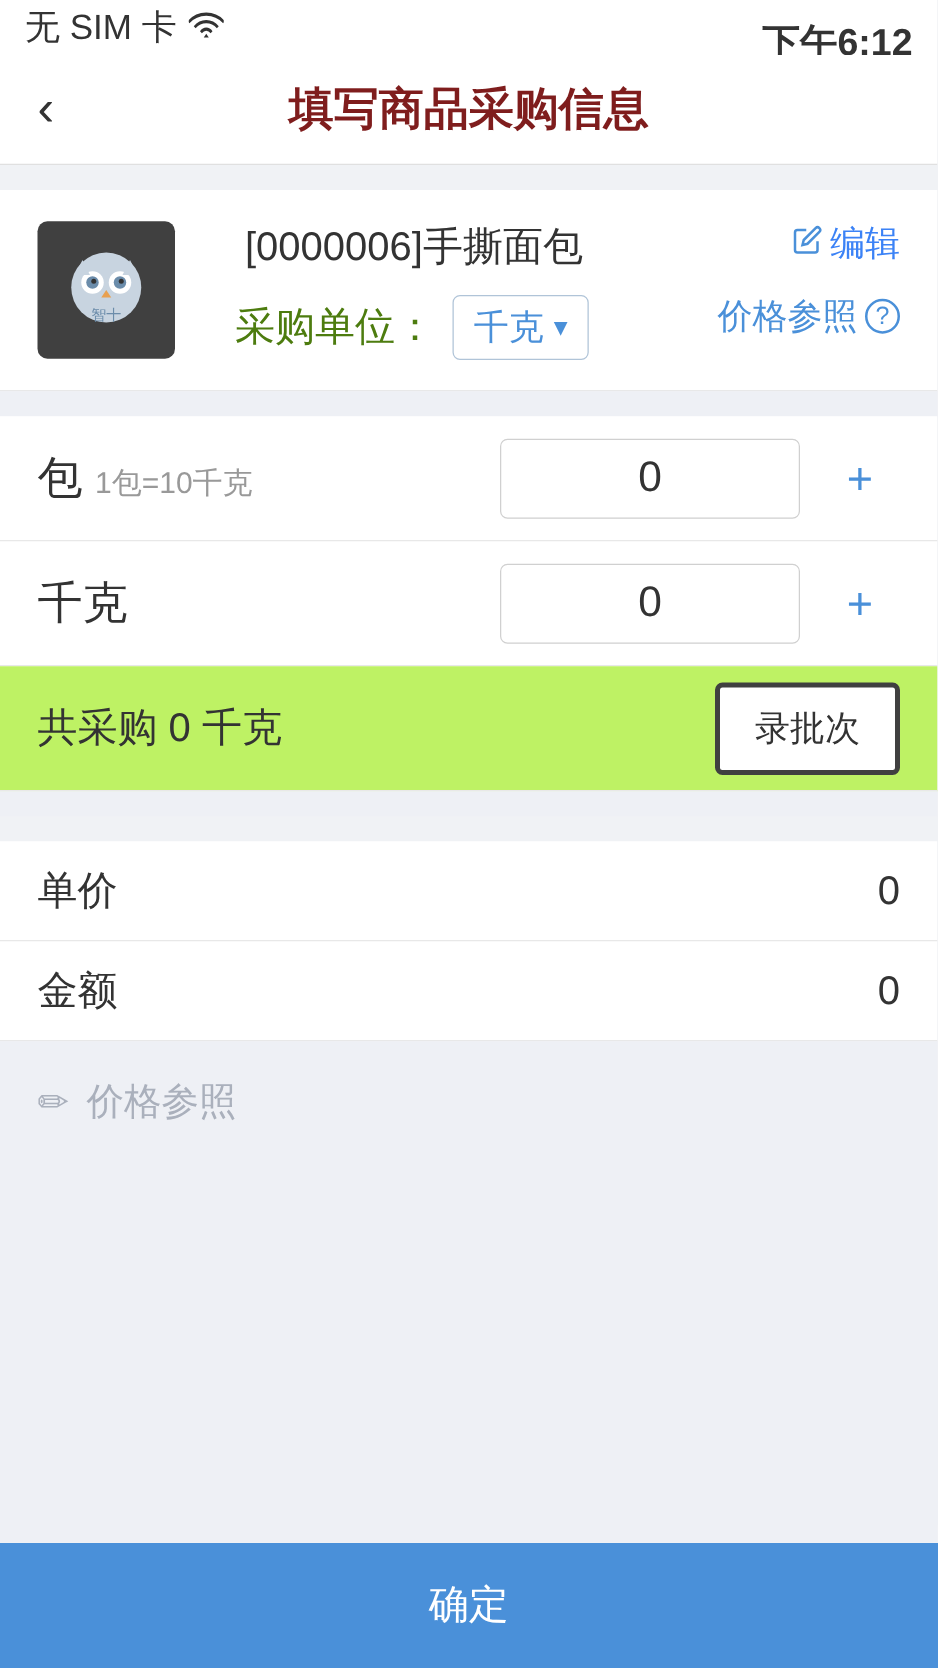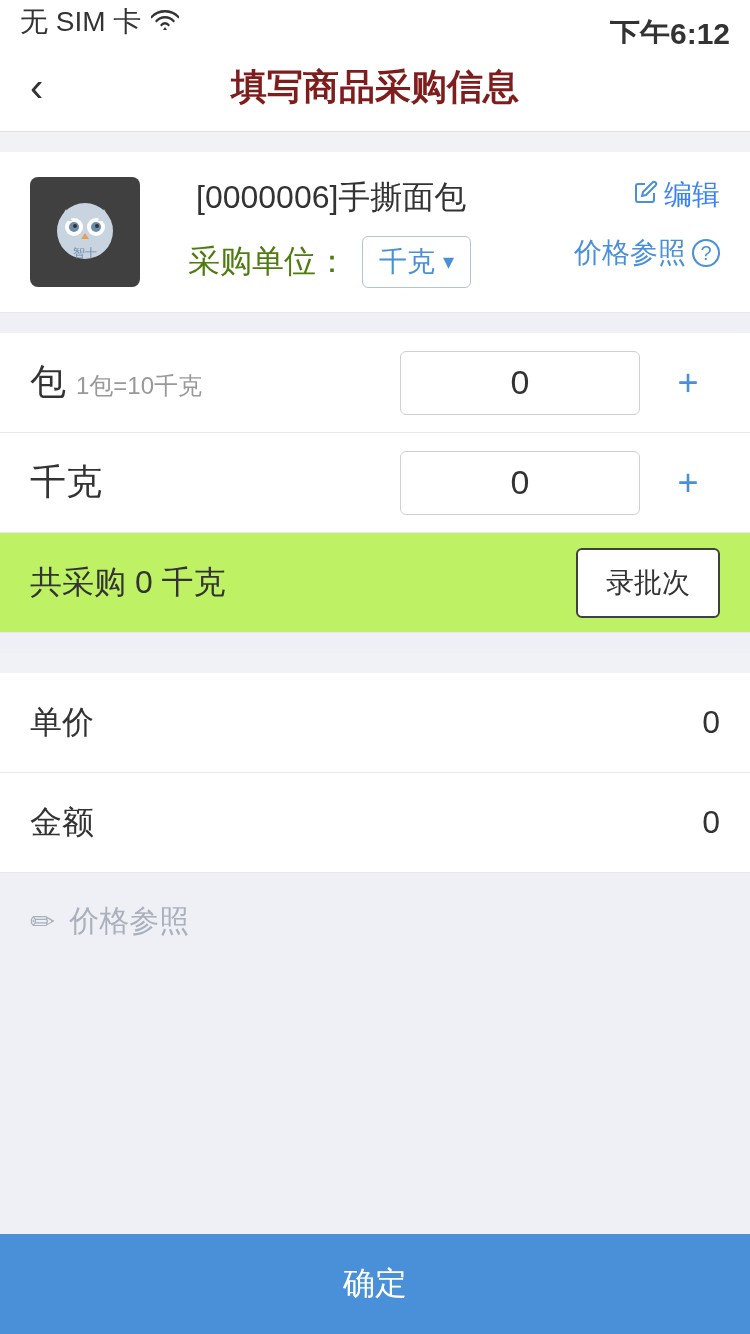--- a/index.html
+++ b/index.html
@@ -218,40 +218,40 @@
       padding: 0 30px;
       height: 100px;
       background: #bef264;
       border-bottom: 1px solid #e8e8e8;
     }
     .summary-text {
       font-size: 32px;
       color: #333;
     }
     .record-batch-btn {
-      border: 2px solid #404040;
+      border: 4px solid #404040;
       border-radius: 6px;
       padding: 14px 28px;
       font-size: 28px;
       color: #333;
       background: #fff;
       cursor: pointer;
     }
 
     
     .price-section {
       background: #fff;
       margin-top: 20px;
     }
     .price-row {
       display: flex;
       align-items: center;
       justify-content: space-between;
       padding: 0 30px;
-      height: 100px;
+      height: 80px;
       border-bottom: 1px solid #e8e8e8;
     }
     .price-row-label {
       font-size: 32px;
       color: #333;
     }
     .price-row-value {
       font-size: 32px;
       color: #333;
     }

